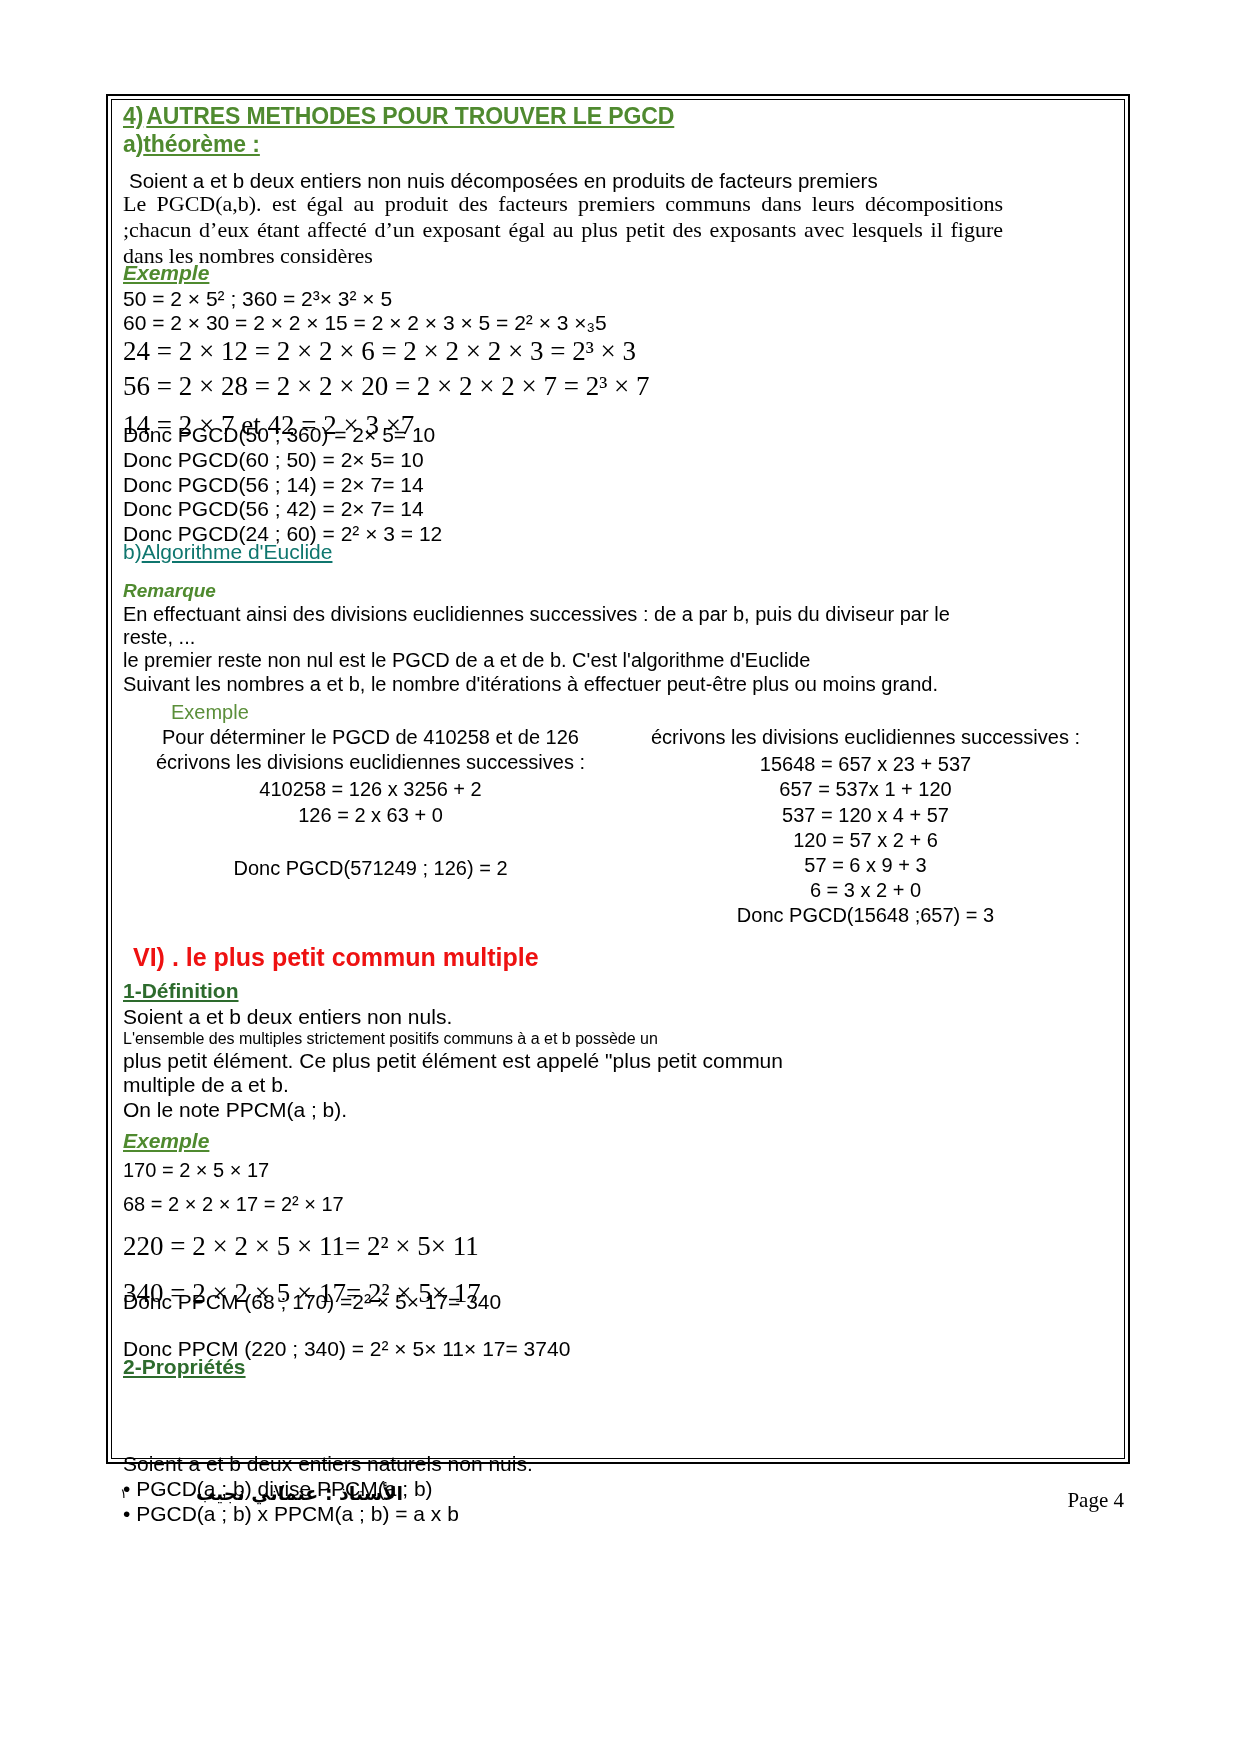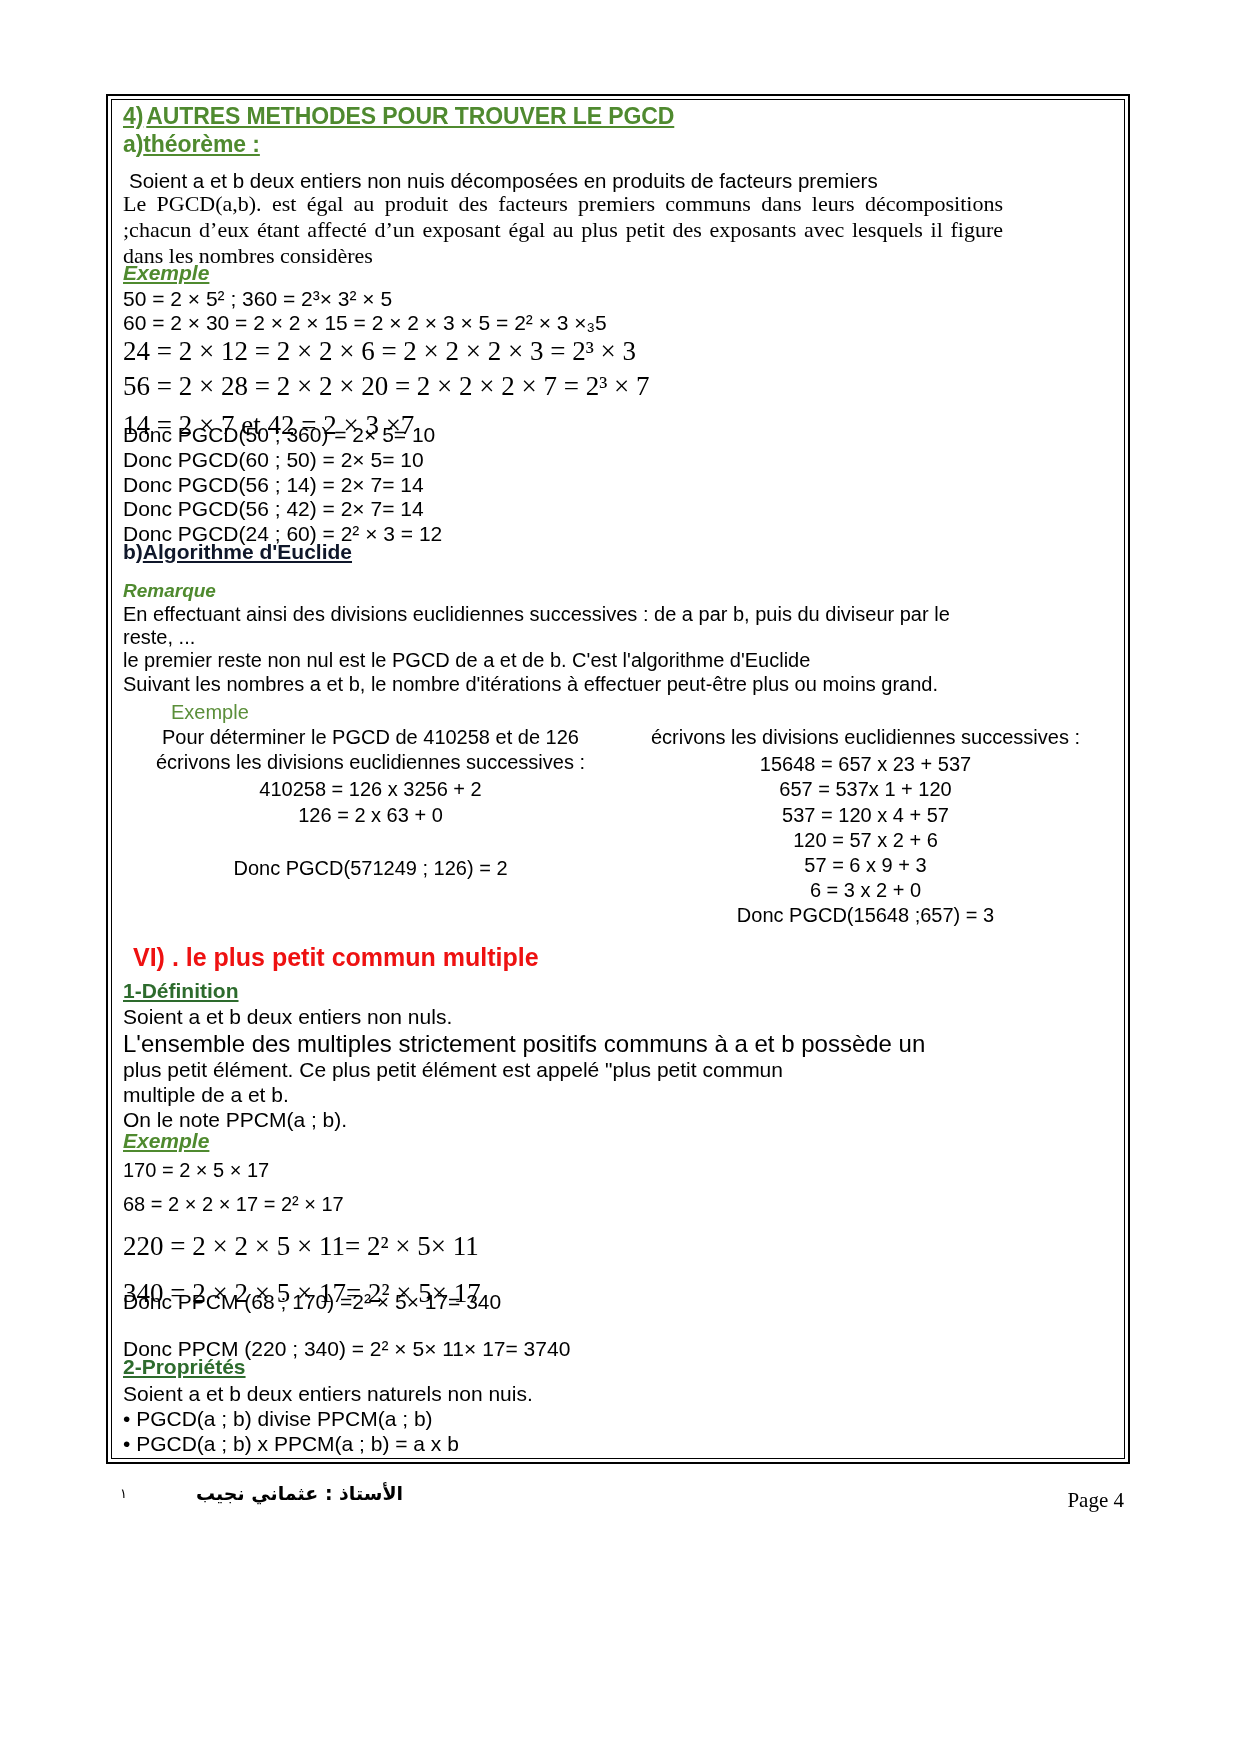--- a/index.html
+++ b/index.html
@@ -58,22 +58,22 @@
     font-size: 23px;
     letter-spacing: -0.1px;
     line-height: 1.18;
     margin: 0;
     white-space: nowrap;
   }
   .h-green-big .u { text-decoration: underline; }
   .h-green-big .lead { text-decoration: underline; margin-right: 3px;}
 
   .h-green-mid {
-    color: #0f172a;
-    font-weight: bold;
+    color: #0f766e;
+    font-weight: normal;
     font-size: 21px;
     line-height: 1.2;
     margin: 0;
     white-space: nowrap;
   }
   .h-green-mid .u { text-decoration: underline; }
 
   .h-exemple {
     color: #4f8a2f;
     font-weight: bold;
@@ -280,21 +280,21 @@
     <div class="blk" style="top:840px; left:10px;">
       <p class="h-red">VI) . le plus petit commun multiple</p>
     </div>
 
     <div class="blk" style="top:876px;">
       <span class="h-green-def">1-Définition</span>
     </div>
 
     <div class="blk" style="top:902px; width:960px;">
       <p class="sans" style="font-size:21px; line-height:1.18;">Soient a et b deux entiers non nuls.</p>
-      <p class="sans" style="font-size:24px; line-height:1.18;">L'ensemble des multiples strictement positifs communs à a et b possède un</p>
+      <p class="sans" style="font-size:16px; line-height:1.18;">L'ensemble des multiples strictement positifs communs à a et b possède un</p>
       <p class="sans" style="font-size:21px; line-height:1.18;">plus petit élément. Ce plus petit élément est appelé "plus petit commun</p>
       <p class="sans" style="font-size:21px; line-height:1.18;">multiple de a et b.</p>
       <p class="sans" style="font-size:21px; line-height:1.18;">On le note PPCM(a ; b).</p>
     </div>
 
     <div class="blk" style="top:1026px;">
       <span class="h-exemple">Exemple</span>
     </div>
 
     <div class="blk" style="top:1056px;">
@@ -306,21 +306,21 @@
 
     <div class="blk" style="top:1186px;">
       <p class="sans" style="font-size:21px; line-height:1.2; margin-bottom:22px;">Donc PPCM (68 ; 170) =2² × 5× 17= 340</p>
       <p class="sans" style="font-size:21px; line-height:1.2;">Donc PPCM (220 ; 340) = 2² × 5× 11× 17= 3740</p>
     </div>
 
     <div class="blk" style="top:1252px;">
       <span class="h-green-def">2-Propriétés</span>
     </div>
 
-    <div class="blk" style="top:1278px;">
+    <div class="blk" style="top:1348px;">
       <p class="sans" style="font-size:21px; line-height:1.2;">Soient a et b deux entiers naturels non nuis.</p>
       <p class="sans" style="font-size:21px; line-height:1.2;">• PGCD(a ; b) divise PPCM(a ; b)</p>
       <p class="sans" style="font-size:21px; line-height:1.2;">• PGCD(a ; b) x PPCM(a ; b) = a x b</p>
     </div>
 
   </div>
 
   <div class="footer">
     <span class="footer-mark">١</span>
     <span class="footer-ar">الأستاذ : عثماني نجيب</span>

